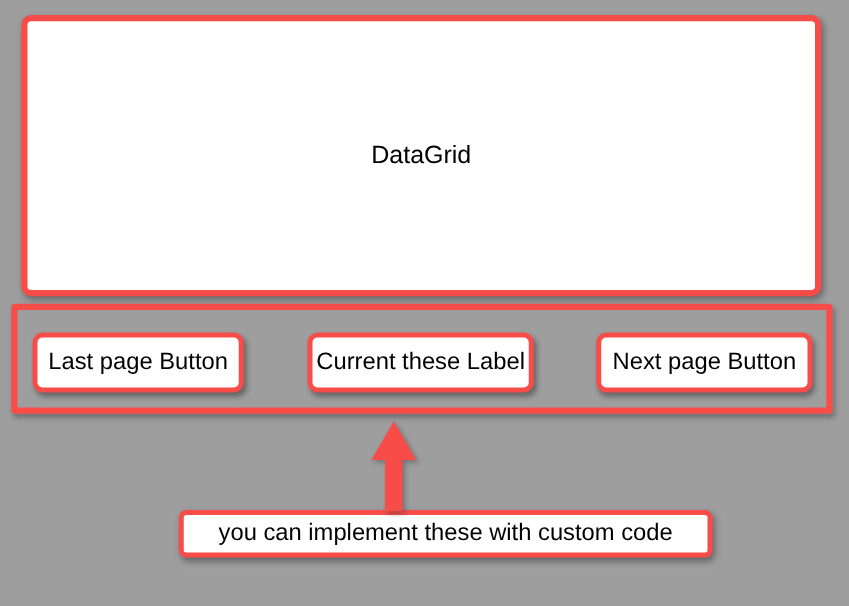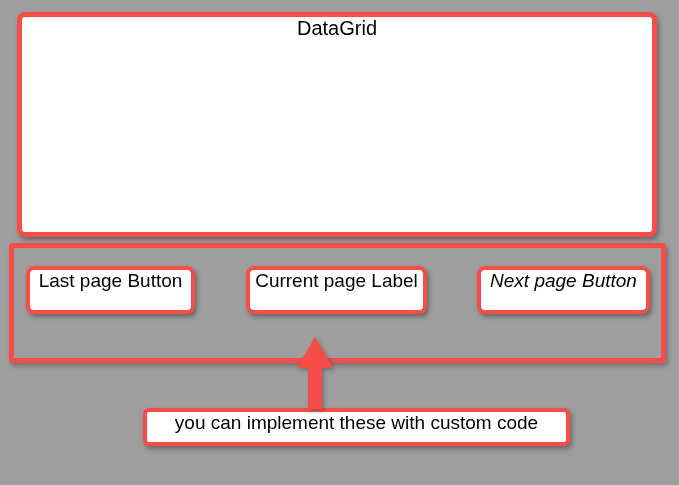--- a/index.html
+++ b/index.html
@@ -17,47 +17,47 @@
     position:relative;
     overflow:hidden;
   }
   .stage{position:absolute;inset:0;}
   .whitebox{
     position:absolute;
     box-sizing:border-box;
     background:var(--fill);
     border:5px solid var(--accent);
     box-shadow:2px 3px 5px 0 rgba(60,60,60,0.55);
-    display:flex;align-items:flex-start;justify-content:center;
+    display:flex;align-items:center;justify-content:center;
     text-align:center;
   }
   .datagrid{
     left:17px;top:12px;width:640px;height:225px;
     border-radius:8px;
     font-size:20px;
   }
   .panel{
     position:absolute;
     box-sizing:border-box;
-    left:9px;top:243px;width:657px;height:120px;
+    left:9px;top:243px;width:657px;height:88px;
     border:5px solid var(--accent);
     border-radius:3px;
     box-shadow:2px 3px 4px 0 rgba(60,60,60,0.45);
   }
   .pagerbox{
     position:absolute;
     top:18px;height:48px;
     border-width:4px;
     border-radius:8px;
     font-size:19px;
     box-shadow:2px 3px 4px 0 rgba(60,60,60,0.55);
   }
   .pager-last{left:12px;width:169px;}
   .pager-current{left:232px;width:181px;}
-  .pager-next{left:463px;width:173px;font-style:italic;}
+  .pager-next{left:463px;width:173px;}
   .arrow{
     position:absolute;
     left:297px;top:337px;width:36px;height:72px;
     z-index:5;
     filter:drop-shadow(2px 2px 2px rgba(60,60,60,0.45));
   }
   .arrow-head{
     width:0;height:0;margin:0 auto;
     border-left:18px solid transparent;
     border-right:18px solid transparent;
@@ -82,21 +82,21 @@
 
   <div class="whitebox datagrid">
     <span>DataGrid</span>
   </div>
 
   <div class="panel">
     <div class="whitebox pagerbox pager-last">
       <span>Last page Button</span>
     </div>
     <div class="whitebox pagerbox pager-current">
-      <span>Current page Label</span>
+      <span>Current these Label</span>
     </div>
     <div class="whitebox pagerbox pager-next">
       <span>Next page Button</span>
     </div>
   </div>
 
   <div class="arrow">
     <div class="arrow-head"></div>
     <div class="arrow-shaft"></div>
   </div>

